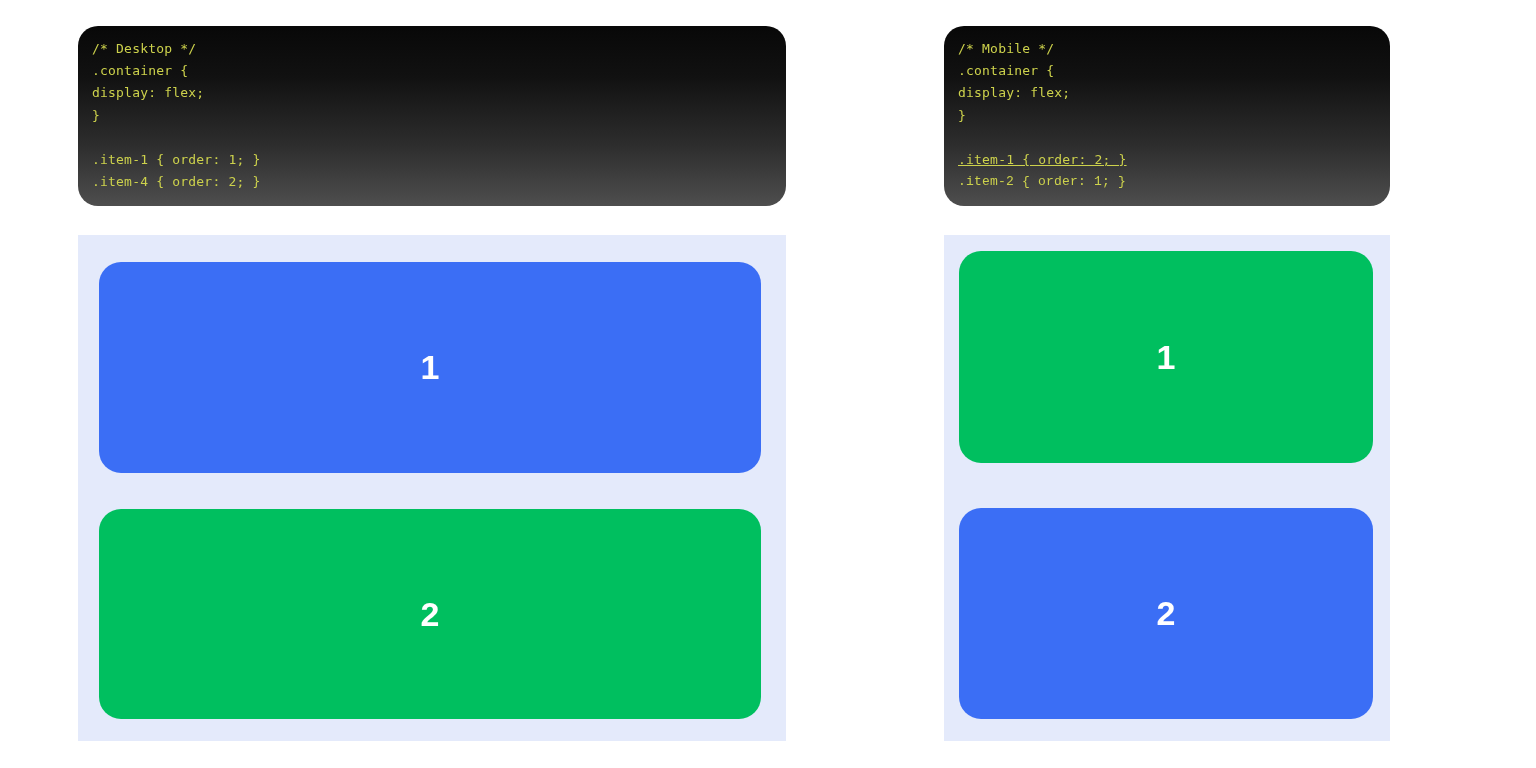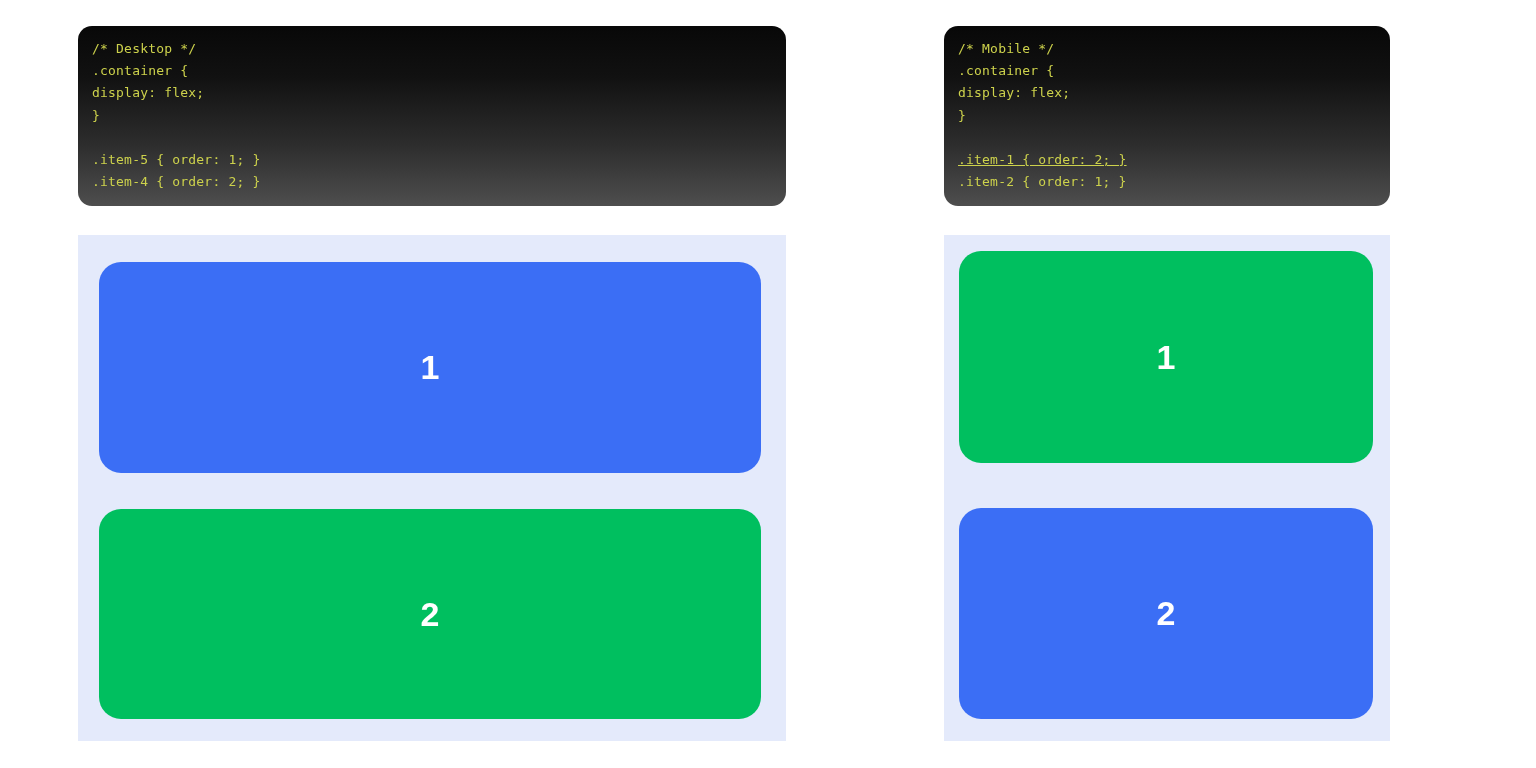--- a/index.html
+++ b/index.html
@@ -26,21 +26,21 @@
     height: 768px;
   }
   .column.left  { left: 78px;  width: 708px; }
   .column.right { left: 944px; width: 446px; }
 
   
   .code-panel {
     position: absolute;
     top: 26px;
     left: 0;
-    border-radius: 14px;
+    border-radius: 20px;
     background: linear-gradient(180deg, #080808 0%, #111111 28%, #2d2d2d 66%, #4e4e4e 100%);
     box-sizing: border-box;
     padding: 12px 14px 14px 14px;
     overflow: hidden;
   }
   .column.left  .code-panel { width: 708px; height: 180px; }
   .column.right .code-panel { width: 446px; height: 180px; }
 
   .code-line {
     font-family: "DejaVu Sans Mono", "Liberation Mono", monospace;
@@ -112,21 +112,21 @@
 <div class="stage">
 
   <div class="column left">
 
     <div class="code-panel">
       <div class="code-line" style="color: rgb(205, 210, 76);">/* Desktop */</div>
       <div class="code-line" style="color: rgb(205, 210, 76);">.container {</div>
       <div class="code-line" style="color: rgb(205, 210, 76);">display: flex;</div>
       <div class="code-line" style="color: rgb(205, 210, 76);">}</div>
       <div class="code-line spacer" style="color: rgb(205, 210, 76);"></div>
-      <div class="code-line" style="color: rgb(205, 210, 76);">.item-5 { order: 1; }</div>
+      <div class="code-line" style="color: rgb(205, 210, 76);">.item-1 { order: 1; }</div>
       <div class="code-line" style="color: rgb(205, 210, 76);">.item-4 { order: 2; }</div>
     </div>
 
     <div class="flex-container" style="background: rgb(228, 234, 251);">
       <div class="inner">
         <div class="flex-item item-a" style="background-color: rgb(59, 110, 245); color: rgb(255, 255, 255);">1</div>
         <div class="gap"></div>
         <div class="flex-item item-b" style="background-color: rgb(0, 191, 95); color: rgb(255, 255, 255);">2</div>
       </div>
     </div>
@@ -135,21 +135,21 @@
 
   <div class="column right">
 
     <div class="code-panel">
       <div class="code-line" style="color: rgb(205, 210, 76);">/* Mobile */</div>
       <div class="code-line" style="color: rgb(205, 210, 76);">.container {</div>
       <div class="code-line" style="color: rgb(205, 210, 76);">display: flex;</div>
       <div class="code-line" style="color: rgb(205, 210, 76);">}</div>
       <div class="code-line spacer" style="color: rgb(205, 210, 76);"></div>
       <div class="code-line" style="color: rgb(205, 210, 76); text-decoration: underline;">.item-1 { order: 2; }</div>
-      <div class="code-line" style="color: rgb(205, 210, 76);">.item-2 { order: 1; }</div>
+      <div class="code-line" style="color: rgb(205, 210, 76); font-family: Liberation Mono, monospace;">.item-2 { order: 1; }</div>
     </div>
 
     <div class="flex-container" style="background: rgb(228, 234, 251);">
       <div class="inner">
         <div class="flex-item item-a" style="background-color: rgb(0, 191, 95); color: rgb(255, 255, 255);">1</div>
         <div class="gap"></div>
         <div class="flex-item item-b" style="background-color: rgb(59, 110, 245); color: rgb(255, 255, 255);">2</div>
       </div>
     </div>
 

